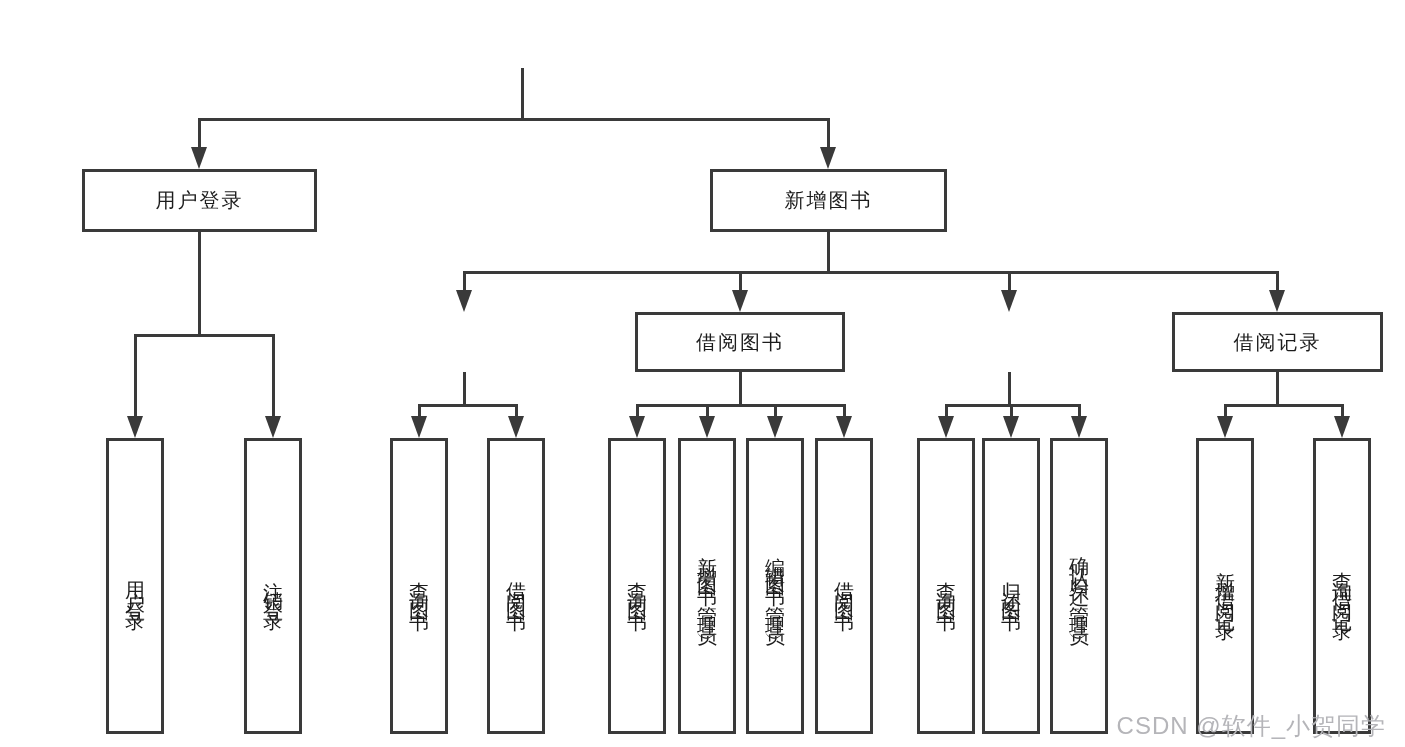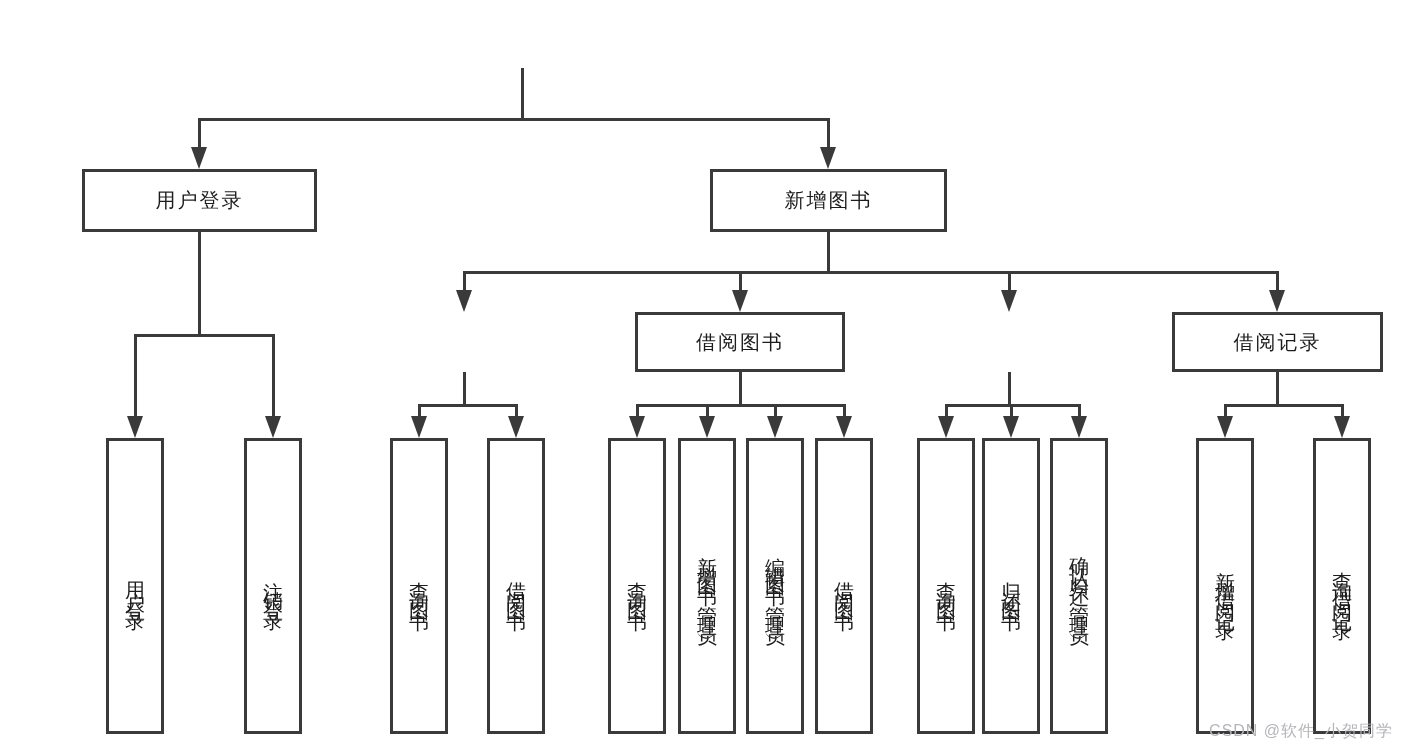--- a/index.html
+++ b/index.html
@@ -25,21 +25,21 @@
   }
   .vl,.hl{position:absolute;background:var(--line);}
   .vl{width:3px;}
   .hl{height:3px;}
   .arrow{
     position:absolute;width:0;height:0;
     border-left:8px solid transparent;border-right:8px solid transparent;
     border-top:22px solid var(--line);
   }
   .watermark{
-    position:absolute;right:12px;bottom:5px;font-size:16px;
+    position:absolute;right:19px;bottom:5px;font-size:24px;
     color:var(--watermark);letter-spacing:1px;z-index:5;white-space:nowrap;
   }
 </style>
 </head>
 <body>
 
 <div class="stage">
 
   <div class="vl" style="left:521px;top:68px;height:53px"></div>
   <div class="hl" style="left:198px;top:118px;width:632px"></div>

